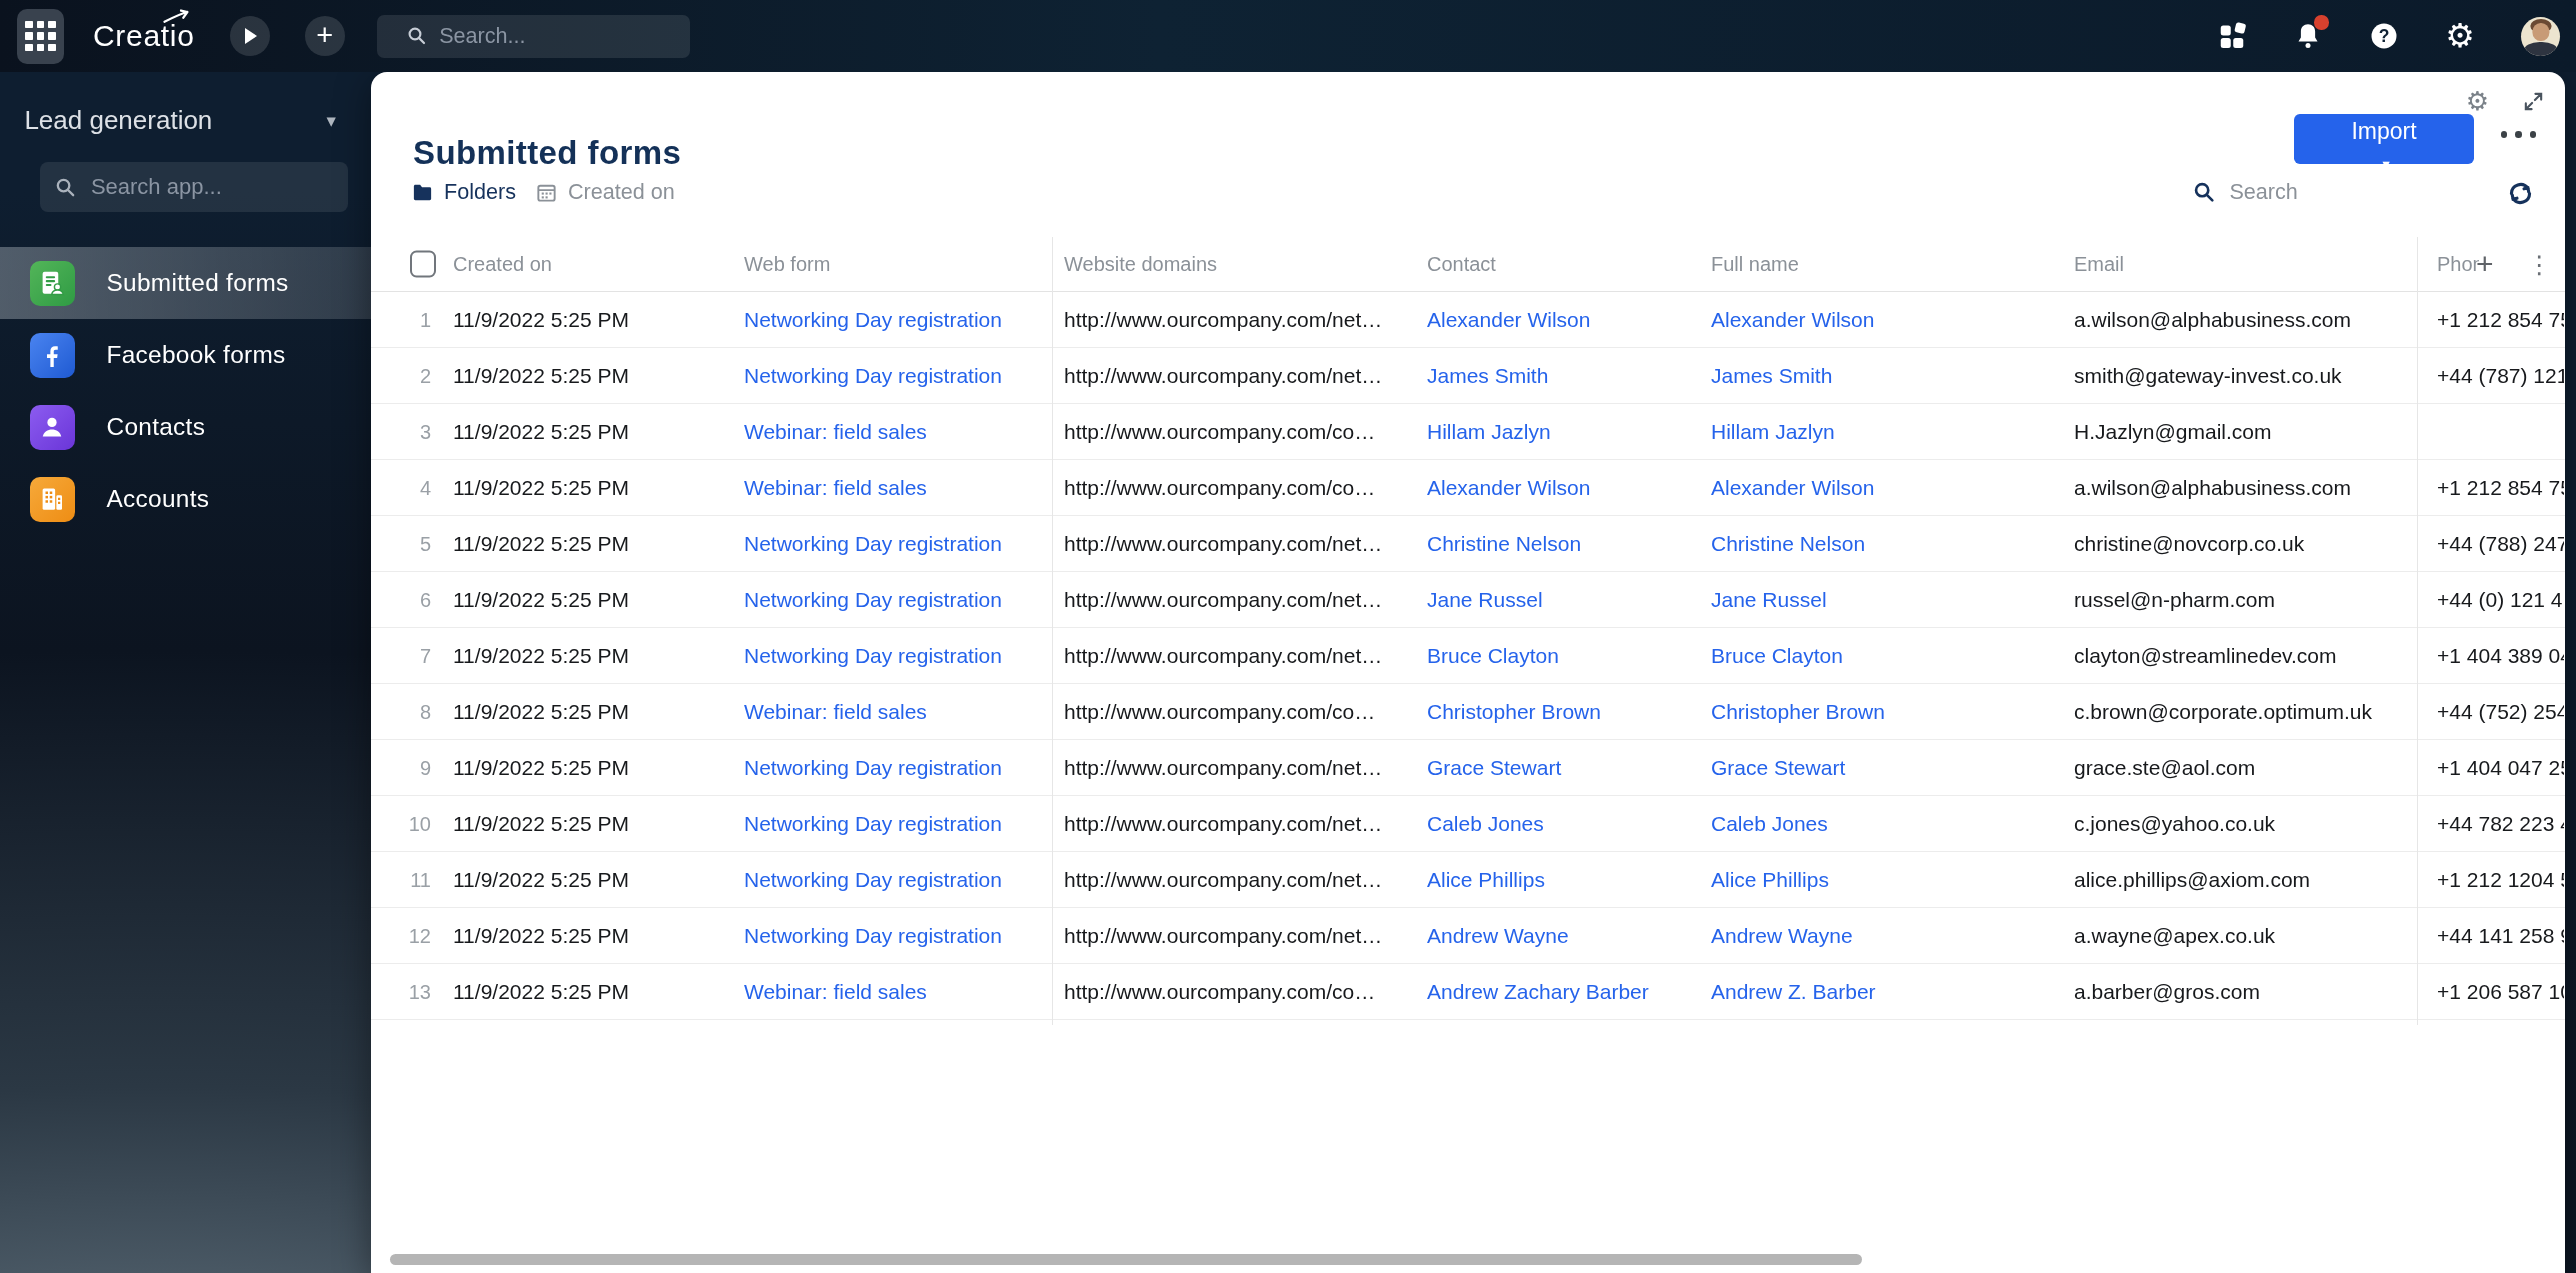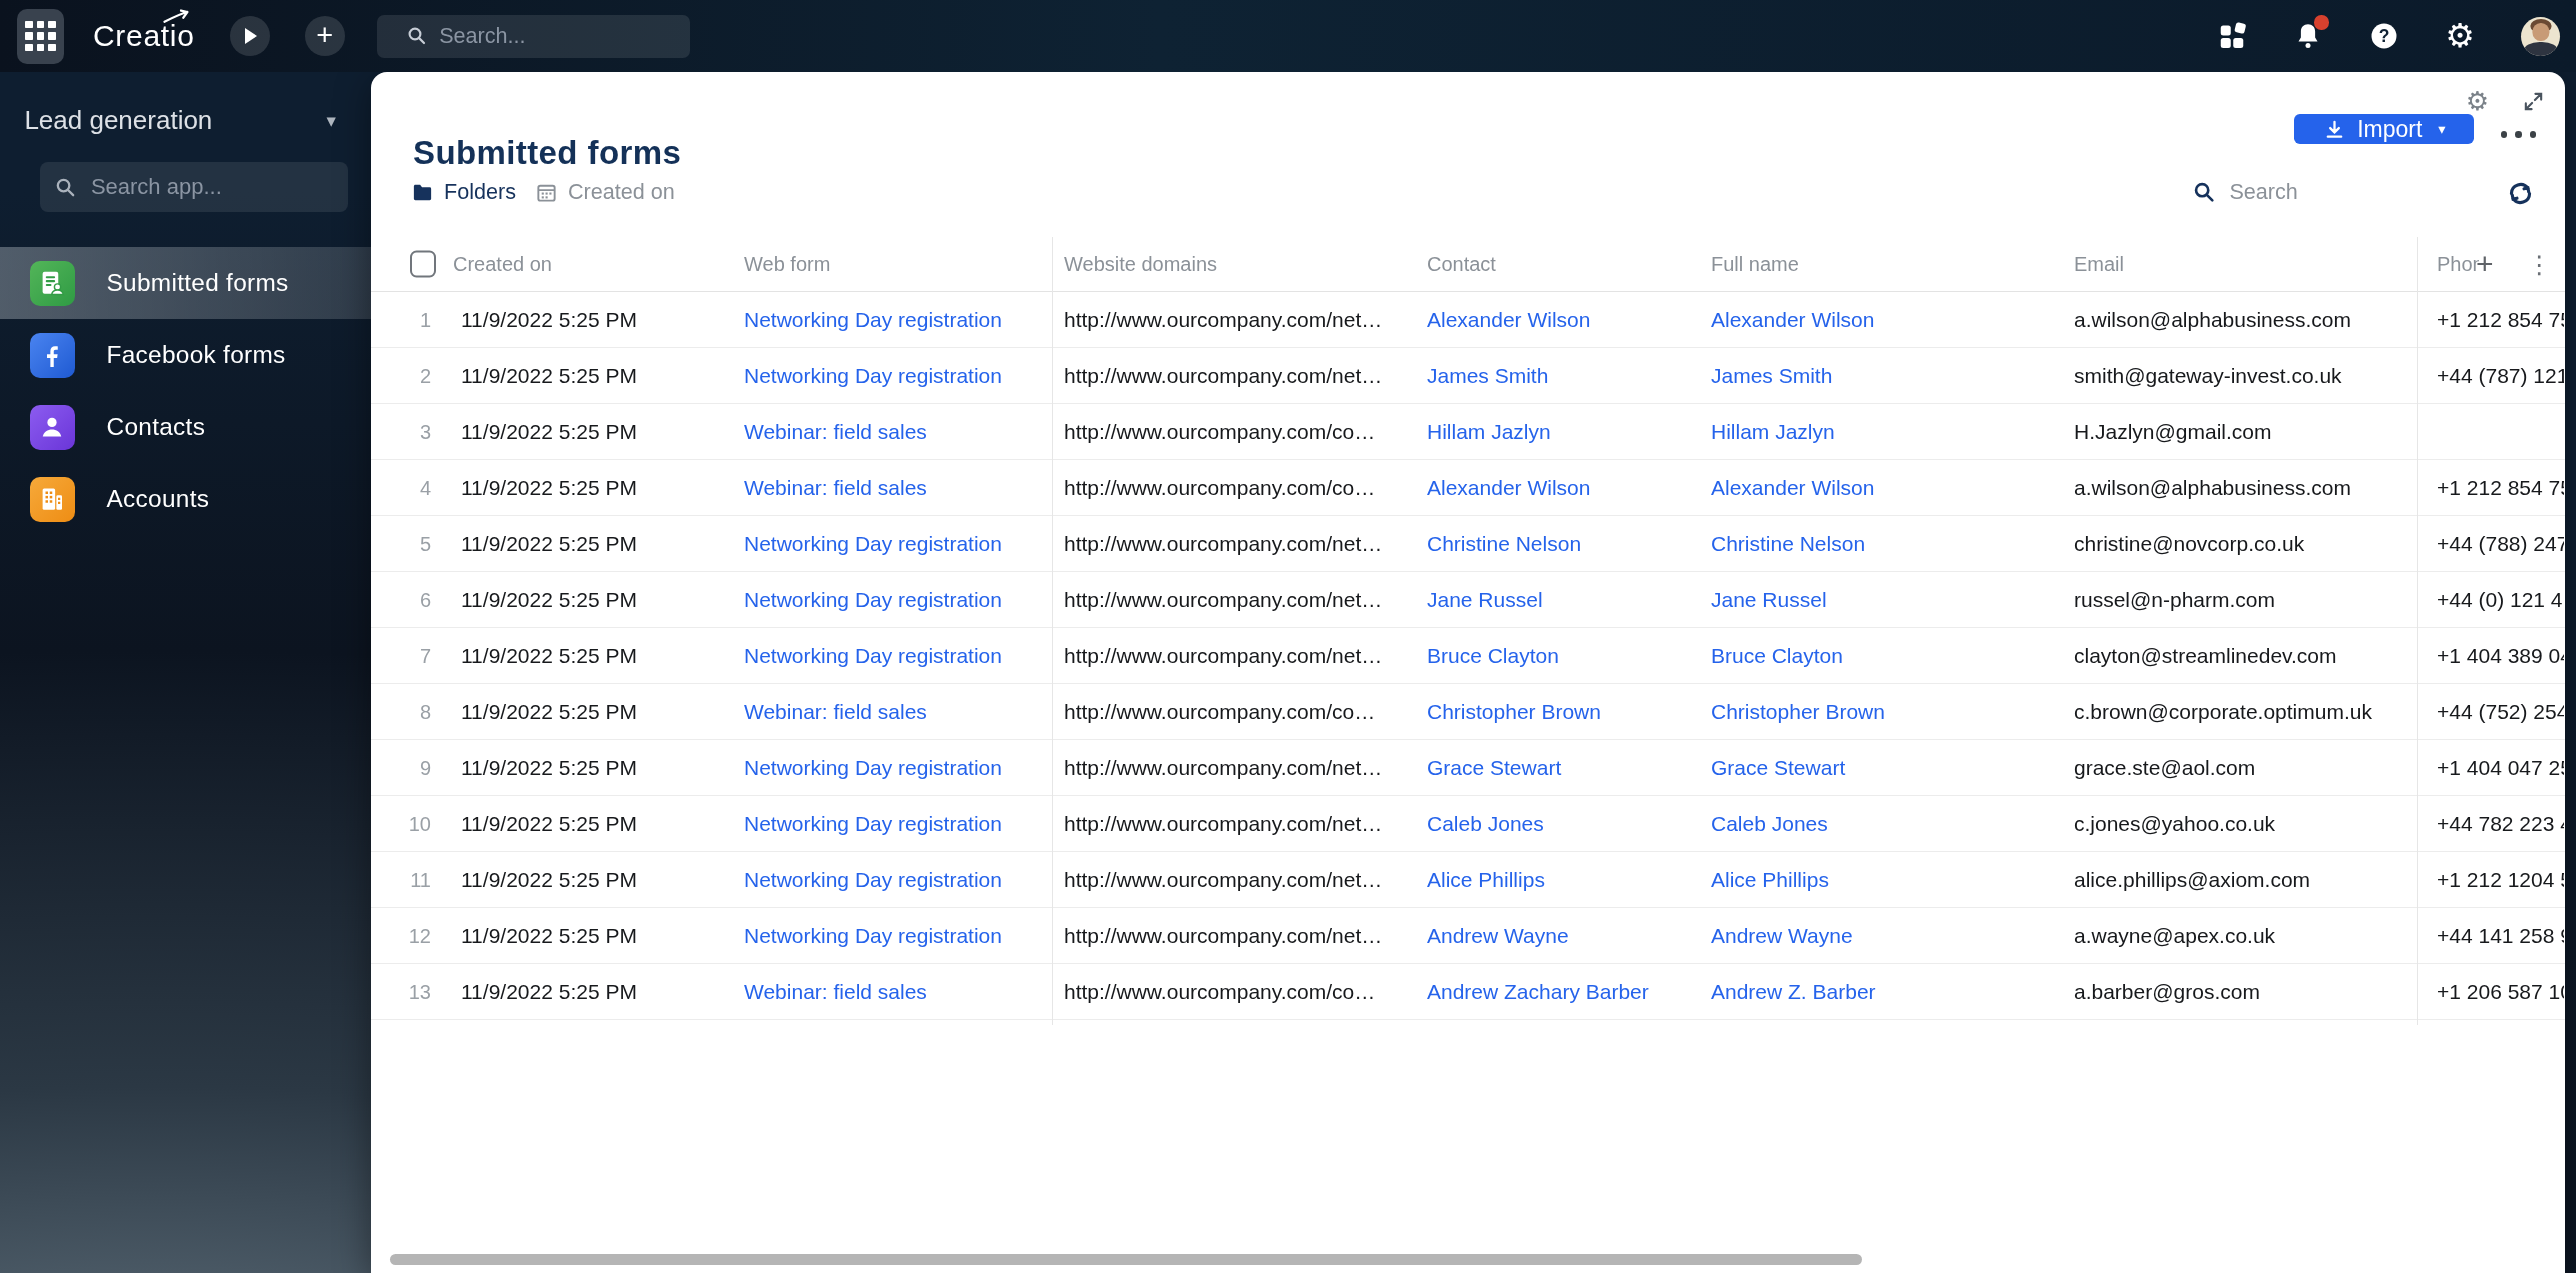--- a/index.html
+++ b/index.html
@@ -54,22 +54,22 @@
   .tile-blue{background:linear-gradient(135deg,#2f6ae0,#1c4fc2);}
 
   
   .card{position:absolute;left:371px;top:72px;width:2194px;height:1202px;background:#fff;
         border-radius:16px 16px 0 0;overflow:hidden;box-shadow:0 7.2px 36px rgba(0,0,0,.4);}
   .corner-ics{position:absolute;top:16px;right:20px;display:flex;gap:33px;align-items:center;}
   .corner-gear{font-size:26px;color:#7b8289;line-height:1;}
   .corner-expand{width:23px;height:23px;color:#49535e;}
   .corner-expand svg{width:100%;height:100%;}
   .page-title{position:absolute;left:42px;top:40px;font-size:33px;font-weight:700;color:#143158;letter-spacing:0.4px;}
-  .import-btn{position:absolute;left:1923px;top:42px;width:180px;height:30px;background:#2563eb;border-radius:5.8px;color:#fff;
-              display:flex;align-items:center;justify-content:center;gap:11.5px;font-size:23px;border:none;font-family:inherit;cursor:pointer;}
+  .import-btn{position:absolute;left:1923px;top:42px;width:180px;height:50px;background:#2563eb;border-radius:5.8px;color:#fff;
+              display:flex;align-items:center;justify-content:center;gap:11.5px;font-size:23px;border:none;font-family:inherit;cursor:pointer;flex-direction:column;}
   .import-btn svg{width:23px;height:23px;}
   .import-caret{font-size:14.4px;margin-left:4.3px;}
   .more-btn{position:absolute;left:2120px;top:59px;width:55px;display:flex;gap:8px;justify-content:center;}
   .more-btn i{width:6.5px;height:6.5px;border-radius:50%;background:#3c4247;}
 
   .tb-item{position:absolute;top:107px;display:flex;align-items:center;gap:10px;font-size:21.6px;white-space:nowrap;}
   .tb-item svg{width:23px;height:23px;flex:0 0 auto;}
   .folders{left:40px;color:#16325c;font-weight:500;}
   .createdon{left:164px;color:#8b9198;}
   .list-search{left:1821px;color:#8b9198;gap:13px;}
@@ -84,21 +84,21 @@
   .col-created{left:82px;}.col-webform{left:373px;}.col-domains{left:693px;}
   .col-contact{left:1056px;}.col-fullname{left:1340px;}.col-email{left:1703px;}
   .col-phone{left:2066px;width:42px;overflow:hidden;}
   .th-plus{position:absolute;left:2105px;top:50%;transform:translateY(-50%);font-size:30px;color:#5f6368;}
   .th-dots{position:absolute;left:2156px;top:50%;transform:translateY(-50%);font-size:24.4px;color:#6a6f75;letter-spacing:0;}
 
   .tbody{position:absolute;left:0;top:220px;width:100%;}
   .tr{position:relative;height:56px;border-bottom:0.7px solid #ececec;}
   .td{position:absolute;top:50%;transform:translateY(-50%);white-space:nowrap;font-size:21px;color:#17191c;}
   .c-n{left:0;width:60px;text-align:right;color:#9aa0a6;font-size:20px;}
-  .c-created{left:90px;text-align:right;}
+  .c-created{left:82px;text-align:right;}
   .c-webform{left:373px;}
   .c-domain{left:693px;width:346px;overflow:hidden;}
   .c-contact{left:1056px;}
   .c-fullname{left:1340px;}
   .c-email{left:1703px;}
   .c-phone{left:2066px;width:127px;overflow:hidden;}
   .link{color:#2563eb;cursor:pointer;}
   .vline{position:absolute;top:165px;height:788px;width:0.7px;background:#e6e6e6;}
   .v1{left:681px;}.v2{left:2046px;}
   .hscroll{position:absolute;left:18.7px;bottom:8.6px;width:1472px;height:11.5px;border-radius:5.8px;background:#b5b5b5;}

